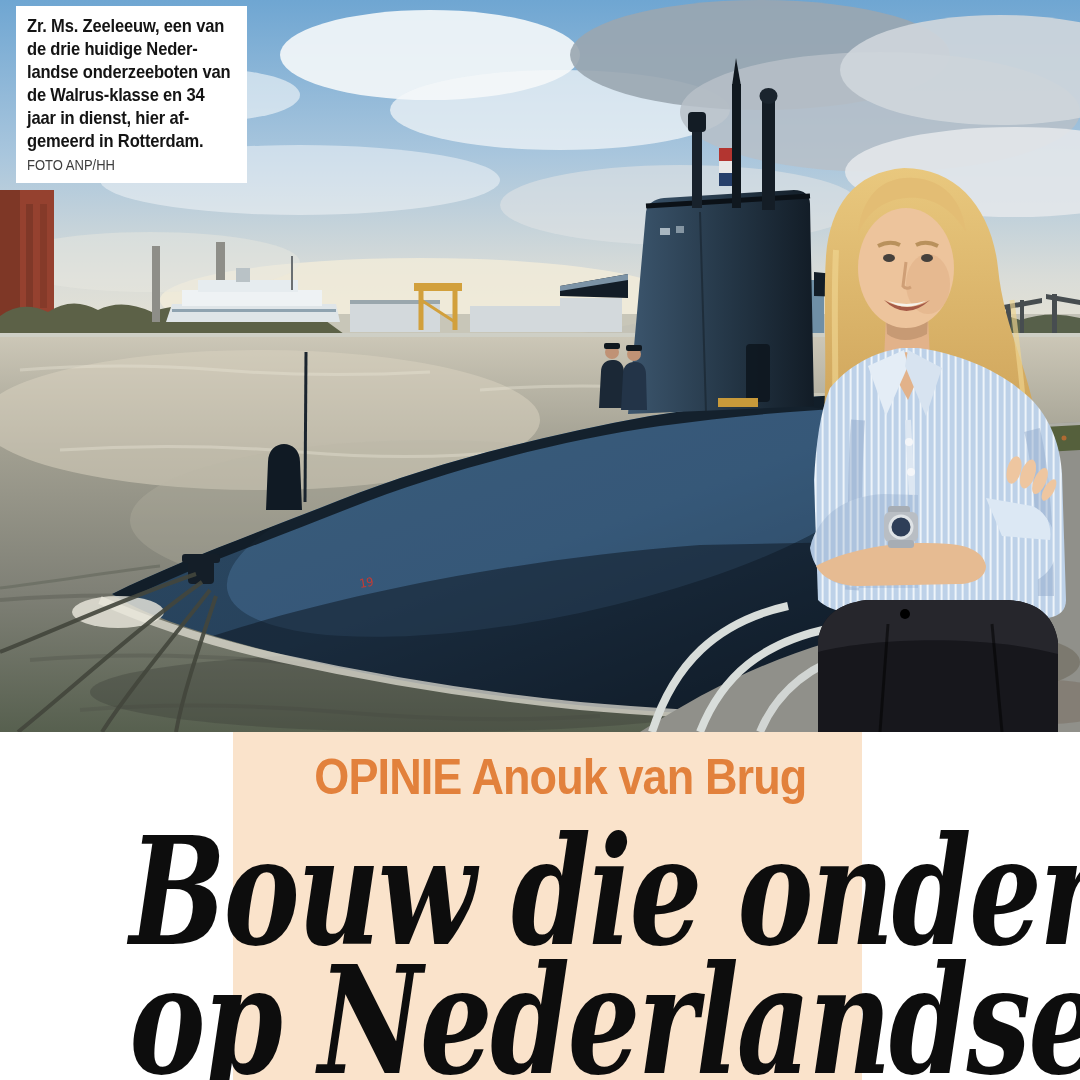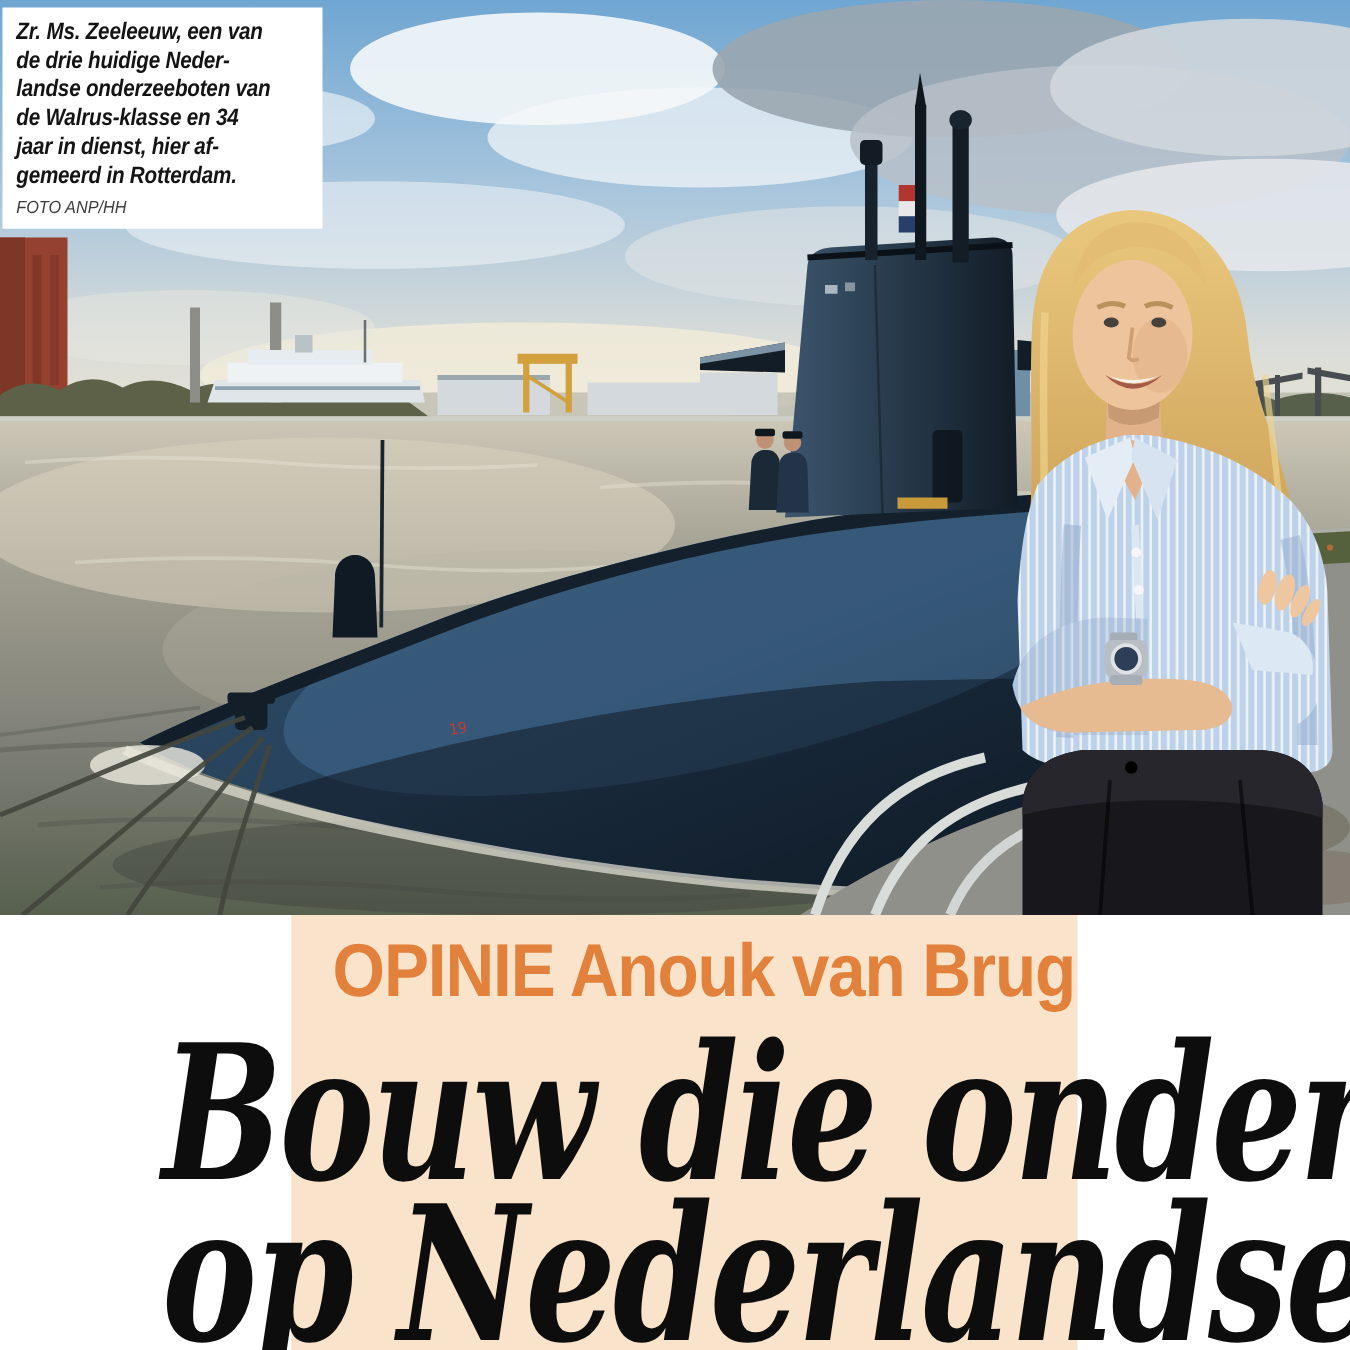--- a/index.html
+++ b/index.html
@@ -5,39 +5,39 @@
   html,body{margin:0;padding:0}
   body{
     width:1080px;height:1080px;position:relative;overflow:hidden;
     background:#ffffff;font-family:"Liberation Sans",sans-serif;
   }
   .photo-wrap{position:absolute;left:0;top:0;width:1080px;height:732px;overflow:hidden}
   .photo-wrap svg{display:block;width:1080px;height:732px}
 
   
   .caption-box{
-    position:absolute;left:2px;top:6px;width:256px;box-sizing:border-box;
-    background:#ffffff;padding:8px 12px 9px 11px;font-style:italic;
+    position:absolute;left:16px;top:6px;width:231px;box-sizing:border-box;
+    background:#ffffff;padding:8px 12px 9px 11px;
   }
   .caption-line{
     font-weight:bold;font-size:19px;line-height:23px;color:#141414;
     white-space:nowrap;transform:scaleX(.87);transform-origin:0 50%;
     letter-spacing:-0.2px;
   }
   .caption-credit{
     font-size:14px;line-height:18px;color:#3d3d3d;margin-top:4px;
     white-space:nowrap;transform:scaleX(.93);transform-origin:0 50%;
   }
 
   
   .bottom{position:absolute;left:0;top:732px;width:1080px;height:348px;background:#ffffff}
   .peach{position:absolute;left:233px;top:0;width:629px;height:348px;background:#fae3cb}
   .kicker{
     position:absolute;left:233px;top:18px;width:654px;text-align:center;
-    font-weight:bold;font-size:60px;line-height:54px;color:#e2813c;
+    font-weight:bold;font-size:50px;line-height:54px;color:#e2813c;
   }
   .kicker-inner{display:inline-block;white-space:nowrap;transform:scaleX(.9);transform-origin:50% 50%;letter-spacing:-1px}
   .headline{
     position:absolute;left:0;top:95px;width:1080px;margin:0;text-align:center;
     font-family:"DejaVu Serif",serif;font-style:italic;font-weight:bold;
     font-size:150px;line-height:129px;color:#0d0d0d;letter-spacing:-3px;
   }
   .hl-line{display:block;white-space:nowrap;transform:scaleX(.76);transform-origin:50% 50%}
 </style>
 </head>

